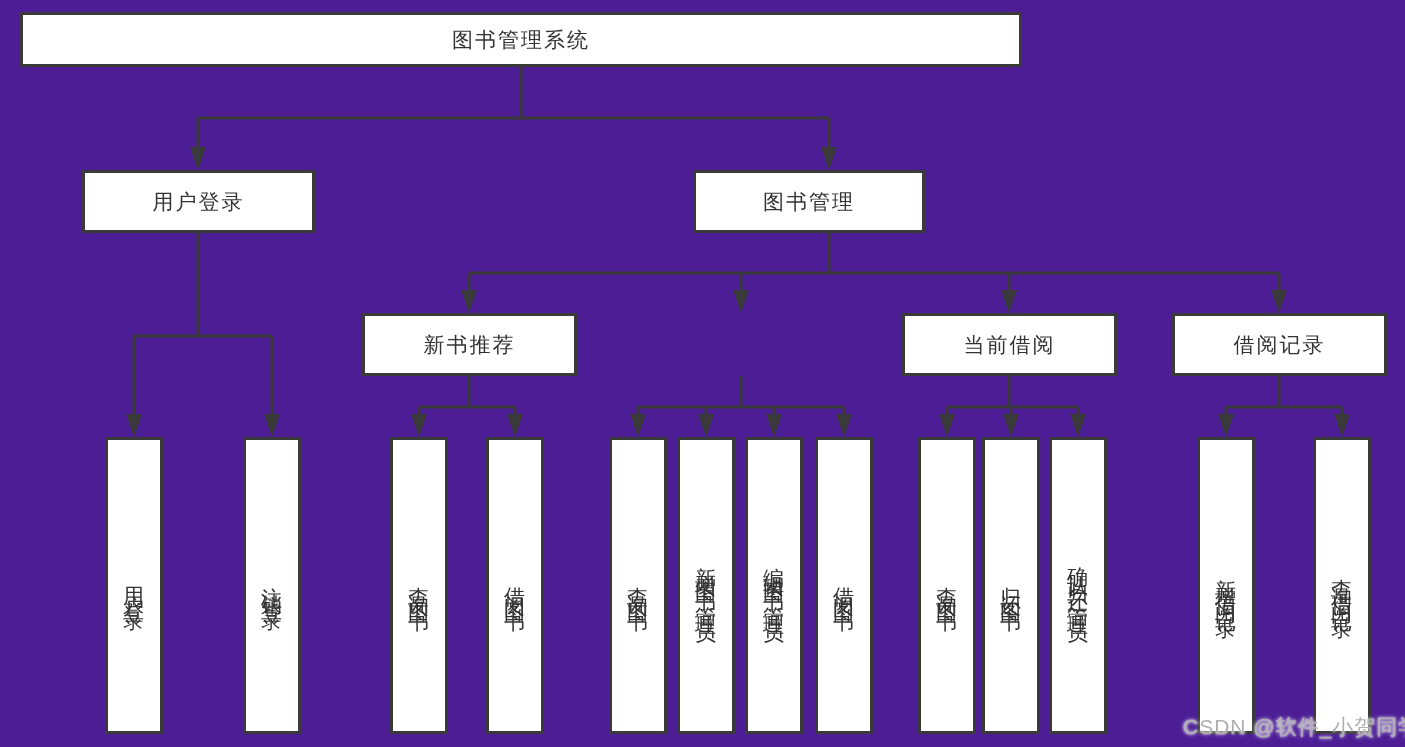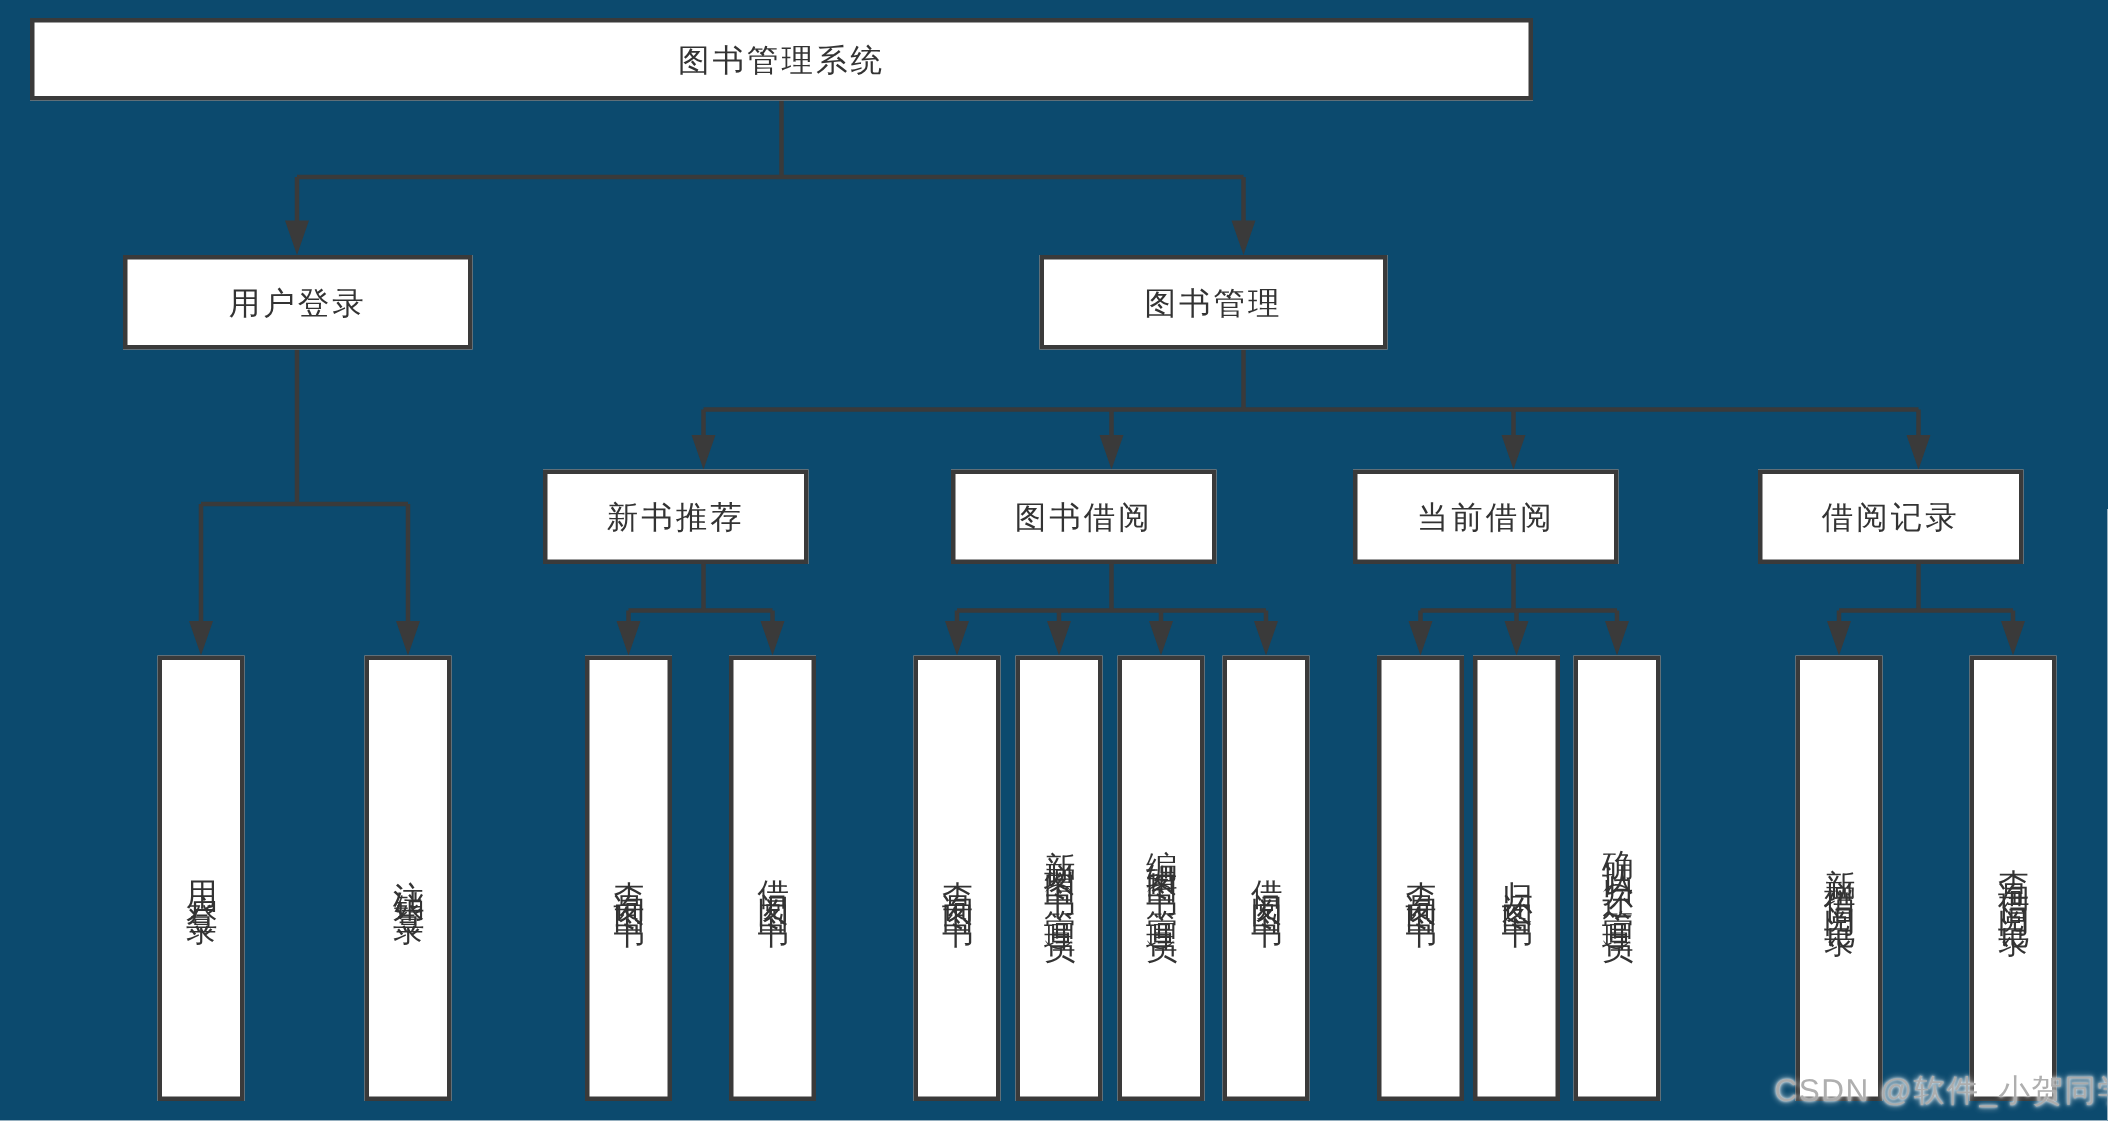--- a/index.html
+++ b/index.html
@@ -4,21 +4,21 @@
 <style>
   html, body {
     margin: 0;
     padding: 0;
     background: #ffffff;
   }
   #canvas {
     position: relative;
     width: 1405px;
     height: 747px;
-    background: #0c4a6e;
+    background: #4c1d95;
     overflow: hidden;
     font-family: "Liberation Sans", "DejaVu Sans", sans-serif;
   }
   #connectors {
     position: absolute;
     left: 0; top: 0;
     width: 1405px; height: 747px;
     z-index: 1;
   }
   .node {
@@ -32,21 +32,21 @@
     color: #333333;
     z-index: 2;
   }
   .node .label {
     font-size: 21px;
     letter-spacing: 2px;
     white-space: nowrap;
   }
   .node.root { left: 20px; top: 12px; width: 1002px; height: 55px; }
   .node.l2   { top: 170px; height: 63px; }
-  .node.l3   { top: 313px; height: 63px; width: 177px; }
+  .node.l3   { top: 313px; height: 63px; width: 215px; }
   .node.leaf { top: 437px; height: 297px; width: 58px; }
   .node.leaf .label {
     writing-mode: vertical-rl;
     text-orientation: mixed;
     letter-spacing: 8px;
     font-size: 21px;
     white-space: normal;
     line-height: 1;
   }
   #n-user-login   { left: 82px;  width: 233px; }
@@ -115,23 +115,20 @@
   <div class="node l2" id="n-user-login">
     <span class="label">用户登录</span>
   </div>
   <div class="node l2" id="n-book-mgmt">
     <span class="label">图书管理</span>
   </div>
 
   <div class="node l3" id="n-new-book-rec">
     <span class="label">新书推荐</span>
   </div>
-  <div class="node l3" id="n-book-borrow">
-    <span class="label">图书借阅</span>
-  </div>
   <div class="node l3" id="n-cur-borrow">
     <span class="label">当前借阅</span>
   </div>
   <div class="node l3" id="n-borrow-rec">
     <span class="label">借阅记录</span>
   </div>
 
   <div class="node leaf" id="lf-user-login">
     <span class="label">用户登录</span>
   </div>

